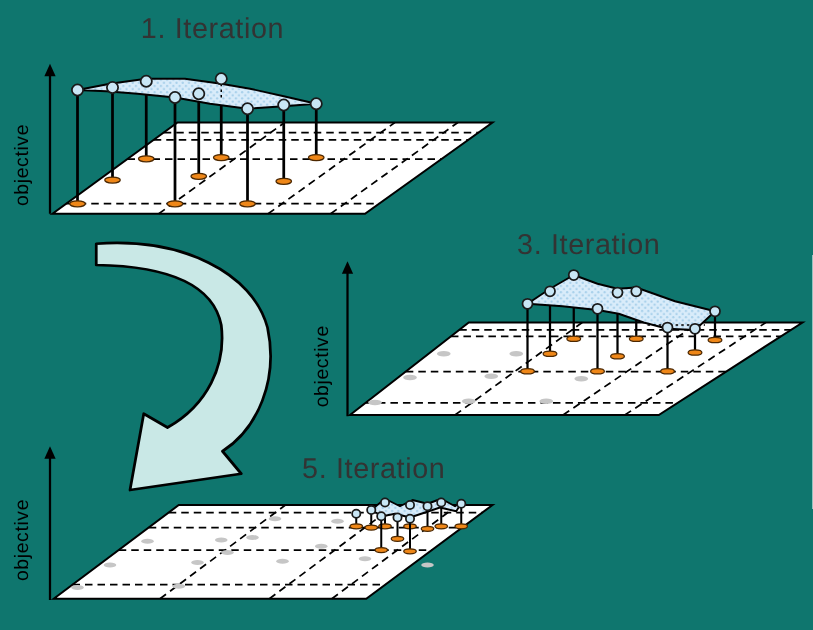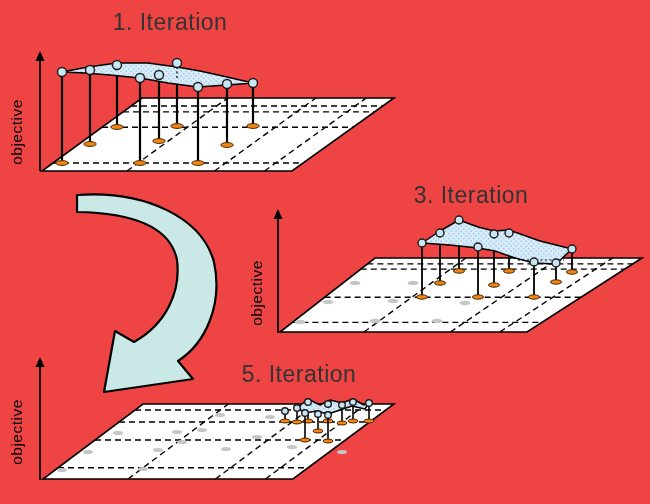--- a/index.html
+++ b/index.html
@@ -1,17 +1,17 @@
 <!DOCTYPE html>
 <html style="--line: #000000; --title: #333333; --surface-fill: #d9ecfa; --surface-dot: #a6cfea; --point-fill: #c9e6f5; --point-stroke: #1a1a1a; --base-fill: #ef8718; --base-stroke: #4d2800; --old-point-fill: #c6c6c6; --arrow-fill: #c9e8e6; --arrow-stroke: #000000;"><head>
 <meta charset="utf-8">
 <style>
   html,body{margin:0;padding:0;background:#ffffff;}
   body{width:650px;height:504px;overflow:hidden;font-family:"Liberation Sans",sans-serif;}
-  .stage{position:relative;width:650px;height:504px;background:#ef4444;}
+  .stage{position:relative;width:650px;height:504px;background:#0f766e;}
   svg{display:block;}
   .plane{fill:#ffffff;stroke:var(--line);stroke-width:1.6;}
   .dash{stroke:var(--line);stroke-width:1.4;stroke-dasharray:6 4;fill:none;}
   .old{fill:var(--old-point-fill);stroke:none;}
   .stem{stroke:var(--line);}
   .p0 .stem{stroke-width:2.2;}
   .p1 .stem{stroke-width:1.8;}
   .p2 .stem{stroke-width:1.6;}
   .base{fill:var(--base-fill);stroke:var(--base-stroke);stroke-width:1;}
   .surf{fill:url(#ht);stroke:var(--line);stroke-width:1.5;stroke-linejoin:round;}

